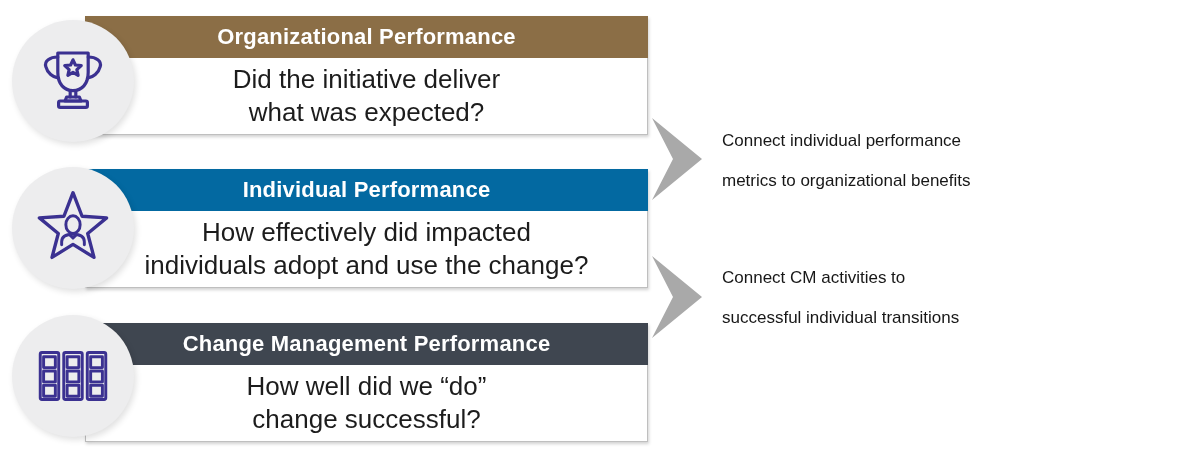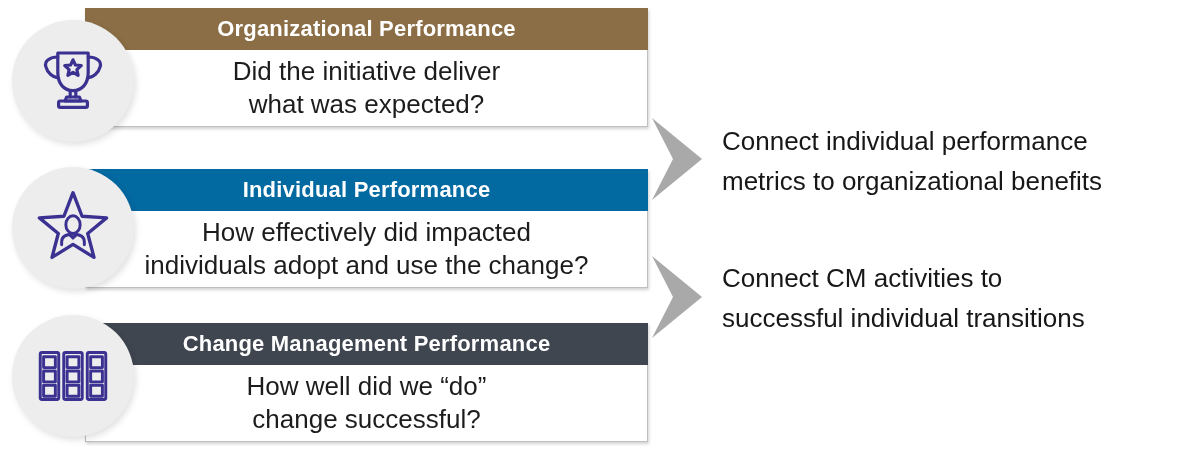--- a/index.html
+++ b/index.html
@@ -62,29 +62,29 @@
   
   .arrow{
     position:absolute;left:652px;width:50px;height:82px;z-index:1;
   }
   .arrow polygon{fill:#a9a9a9;}
   
   .connect-text{
     position:absolute;left:722px;width:470px;
   }
   .connect-line{
-    font-size:26px;color:#171717;line-height:40px;white-space:nowrap;
+    font-size:17px;color:#171717;line-height:40px;white-space:nowrap;
   }
 </style>
 </head>
 <body>
 
 <div class="canvas">
 
-  <div class="card" style="top:8px;">
+  <div class="card" style="top:16px;">
     <div class="card-header" style="background-color: rgb(139, 110, 70);">
       <span class="card-title">Organizational Performance</span>
     </div>
     <div class="card-body">
       <div class="body-line">Did the initiative deliver</div>
       <div class="body-line">what was expected?</div>
     </div>
   </div>
 
   <div class="card" style="top:169px;">

